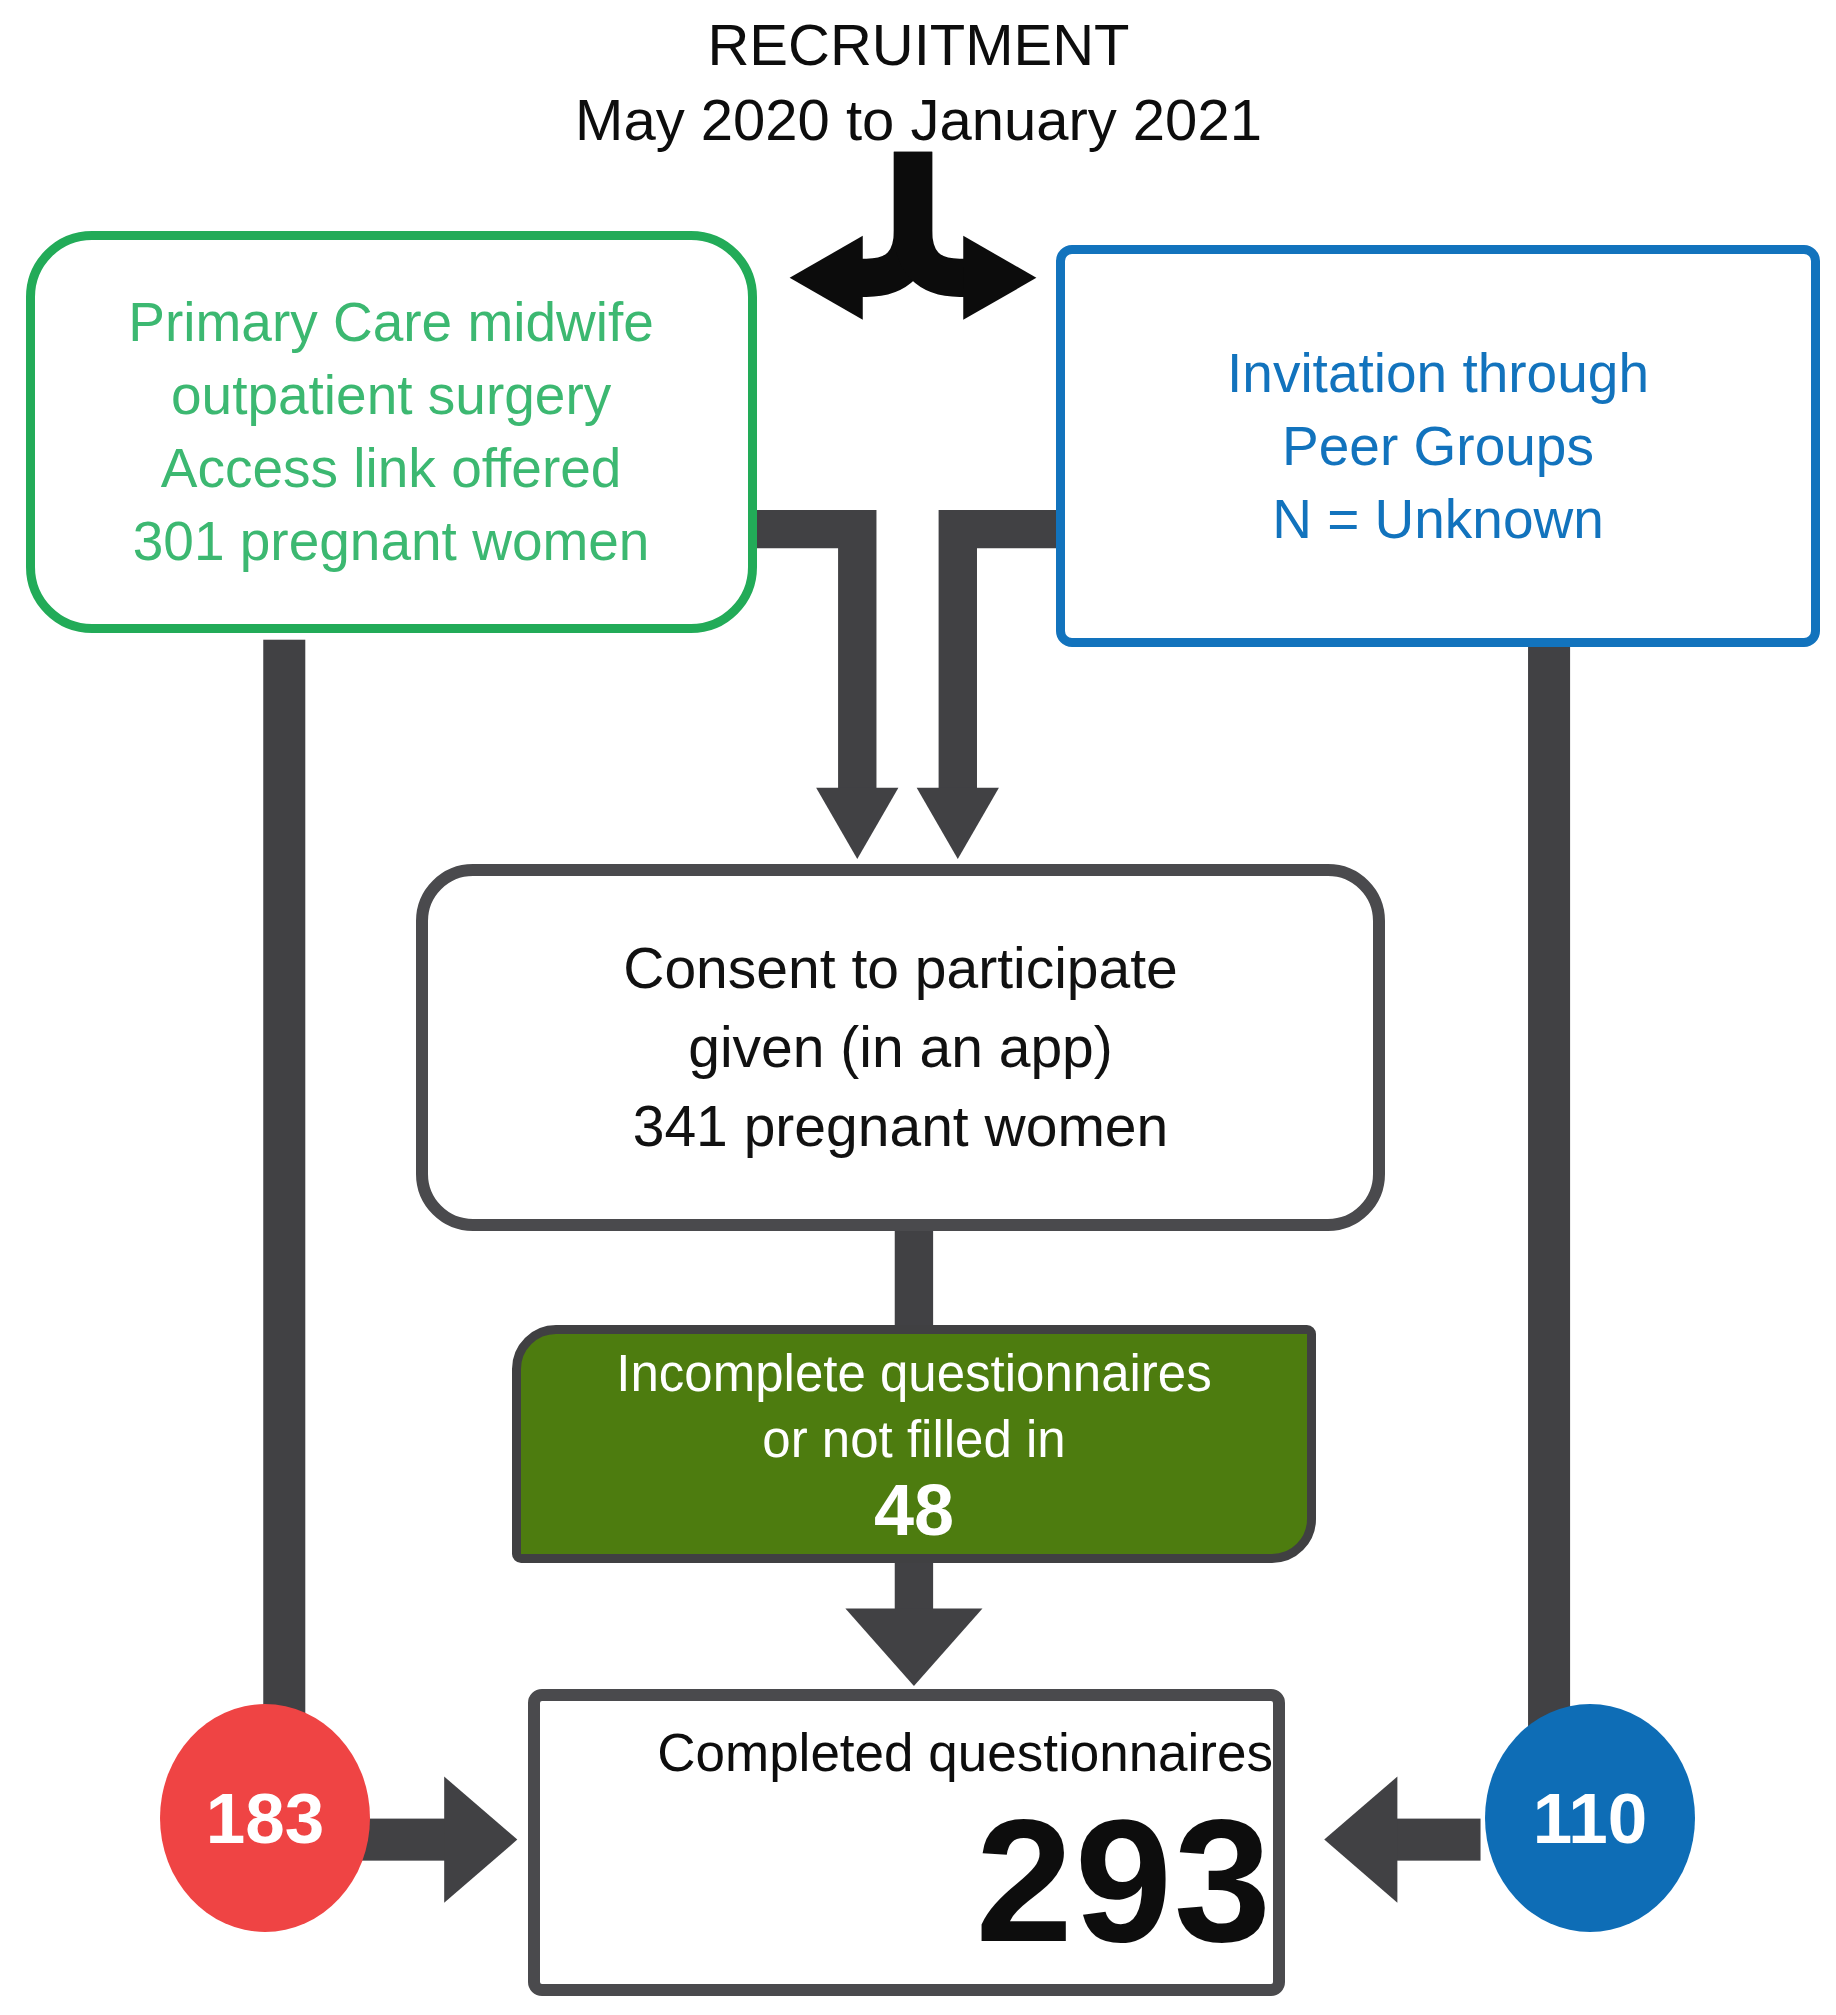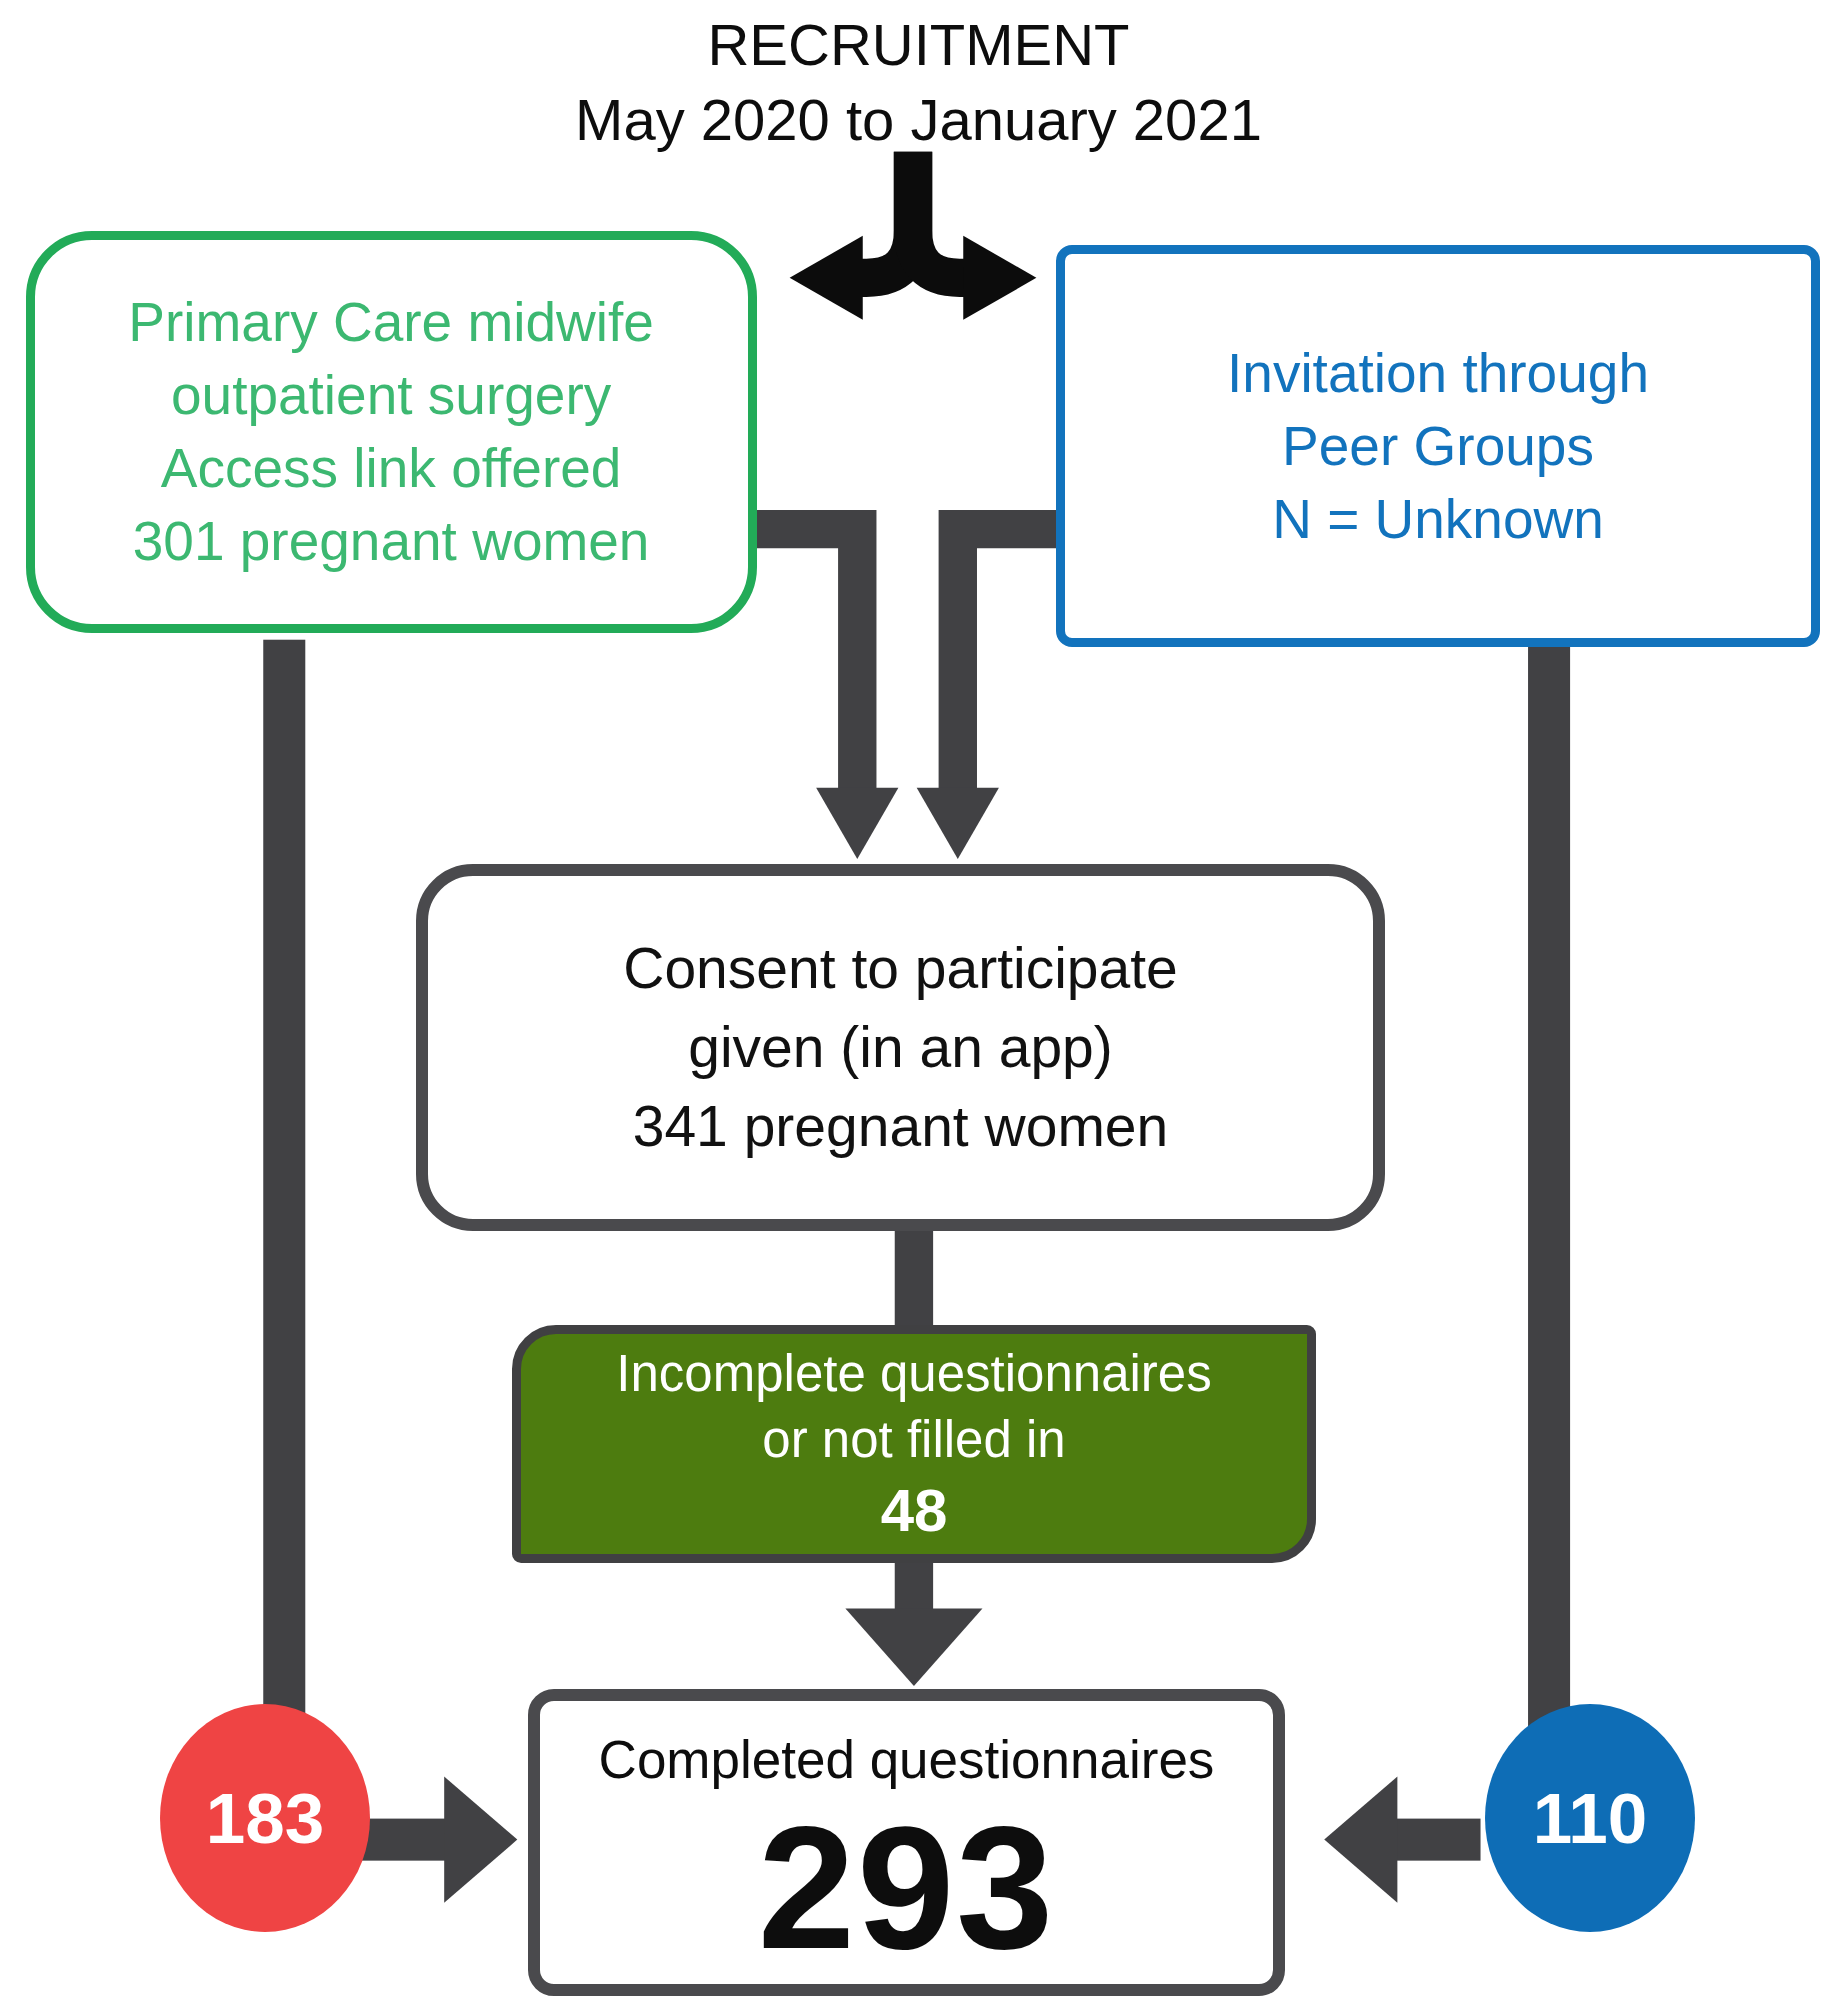--- a/index.html
+++ b/index.html
@@ -73,34 +73,35 @@
     left: 512px; top: 1325px;
     width: 804px; height: 238px;
     background: #4d7c0f;
     border: 9.1px solid #404042;
     border-radius: 44px 9.1px 44px 9.1px;
     color: #ffffff;
     font-size: 51px;
     line-height: 66px;
   }
   #box-incomplete .count {
-    font-size: 60px;
+    font-size: 72px;
     font-weight: bold;
     line-height: 75px;
   }
   #box-completed {
     left: 528px; top: 1689px;
     width: 757px; height: 307px;
     border: 12px solid #4a4a4d;
-    border-radius: 26px;
+    border-radius: 14px;
     color: #0d0d0d;
     font-size: 53px;
     line-height: 58px;
     justify-content: flex-start;
-    padding-top: 30px;
+    padding-top: 23px;
+    align-items: flex-end;
   }
   #box-completed .count {
     font-size: 175px;
     font-weight: bold;
     line-height: 179px;
     margin-top: 9.1px;
     letter-spacing: 1.8px;
   }
   .badge {
     position: absolute;

